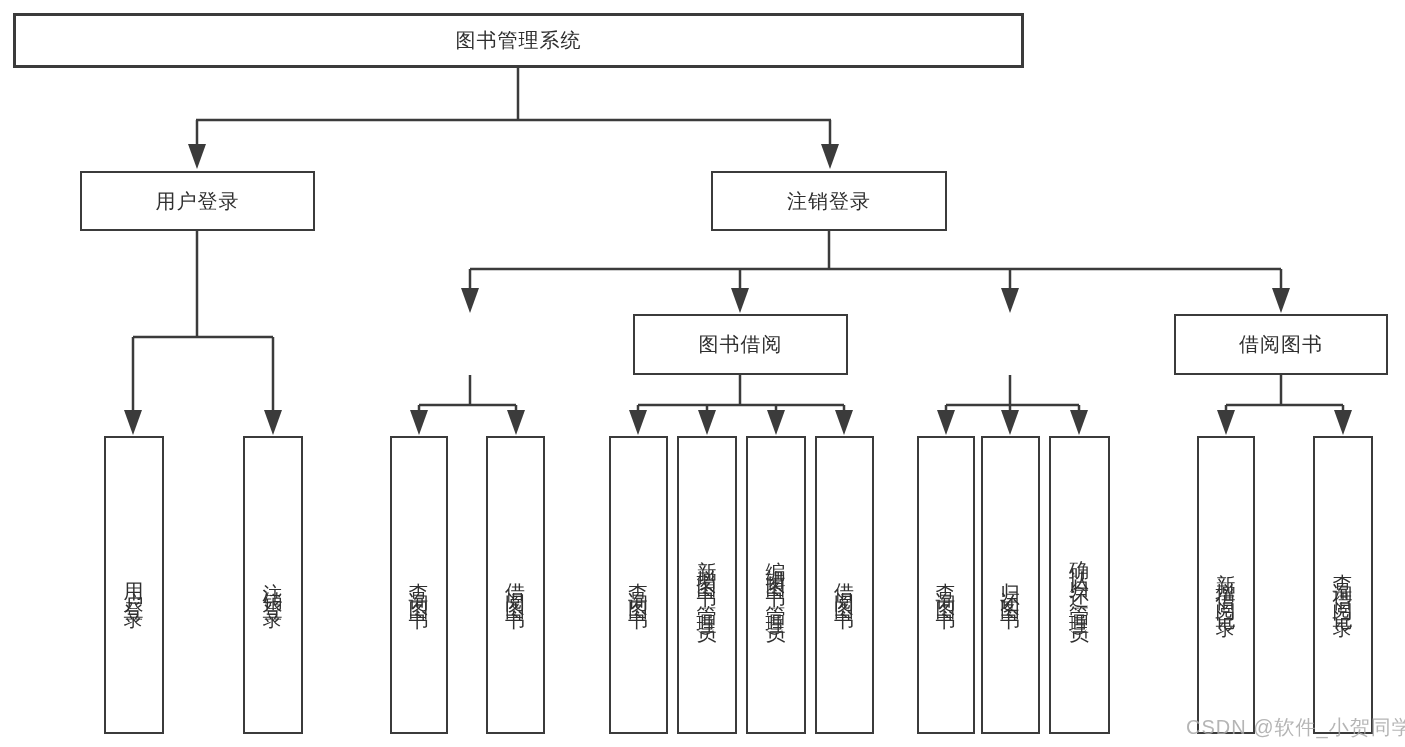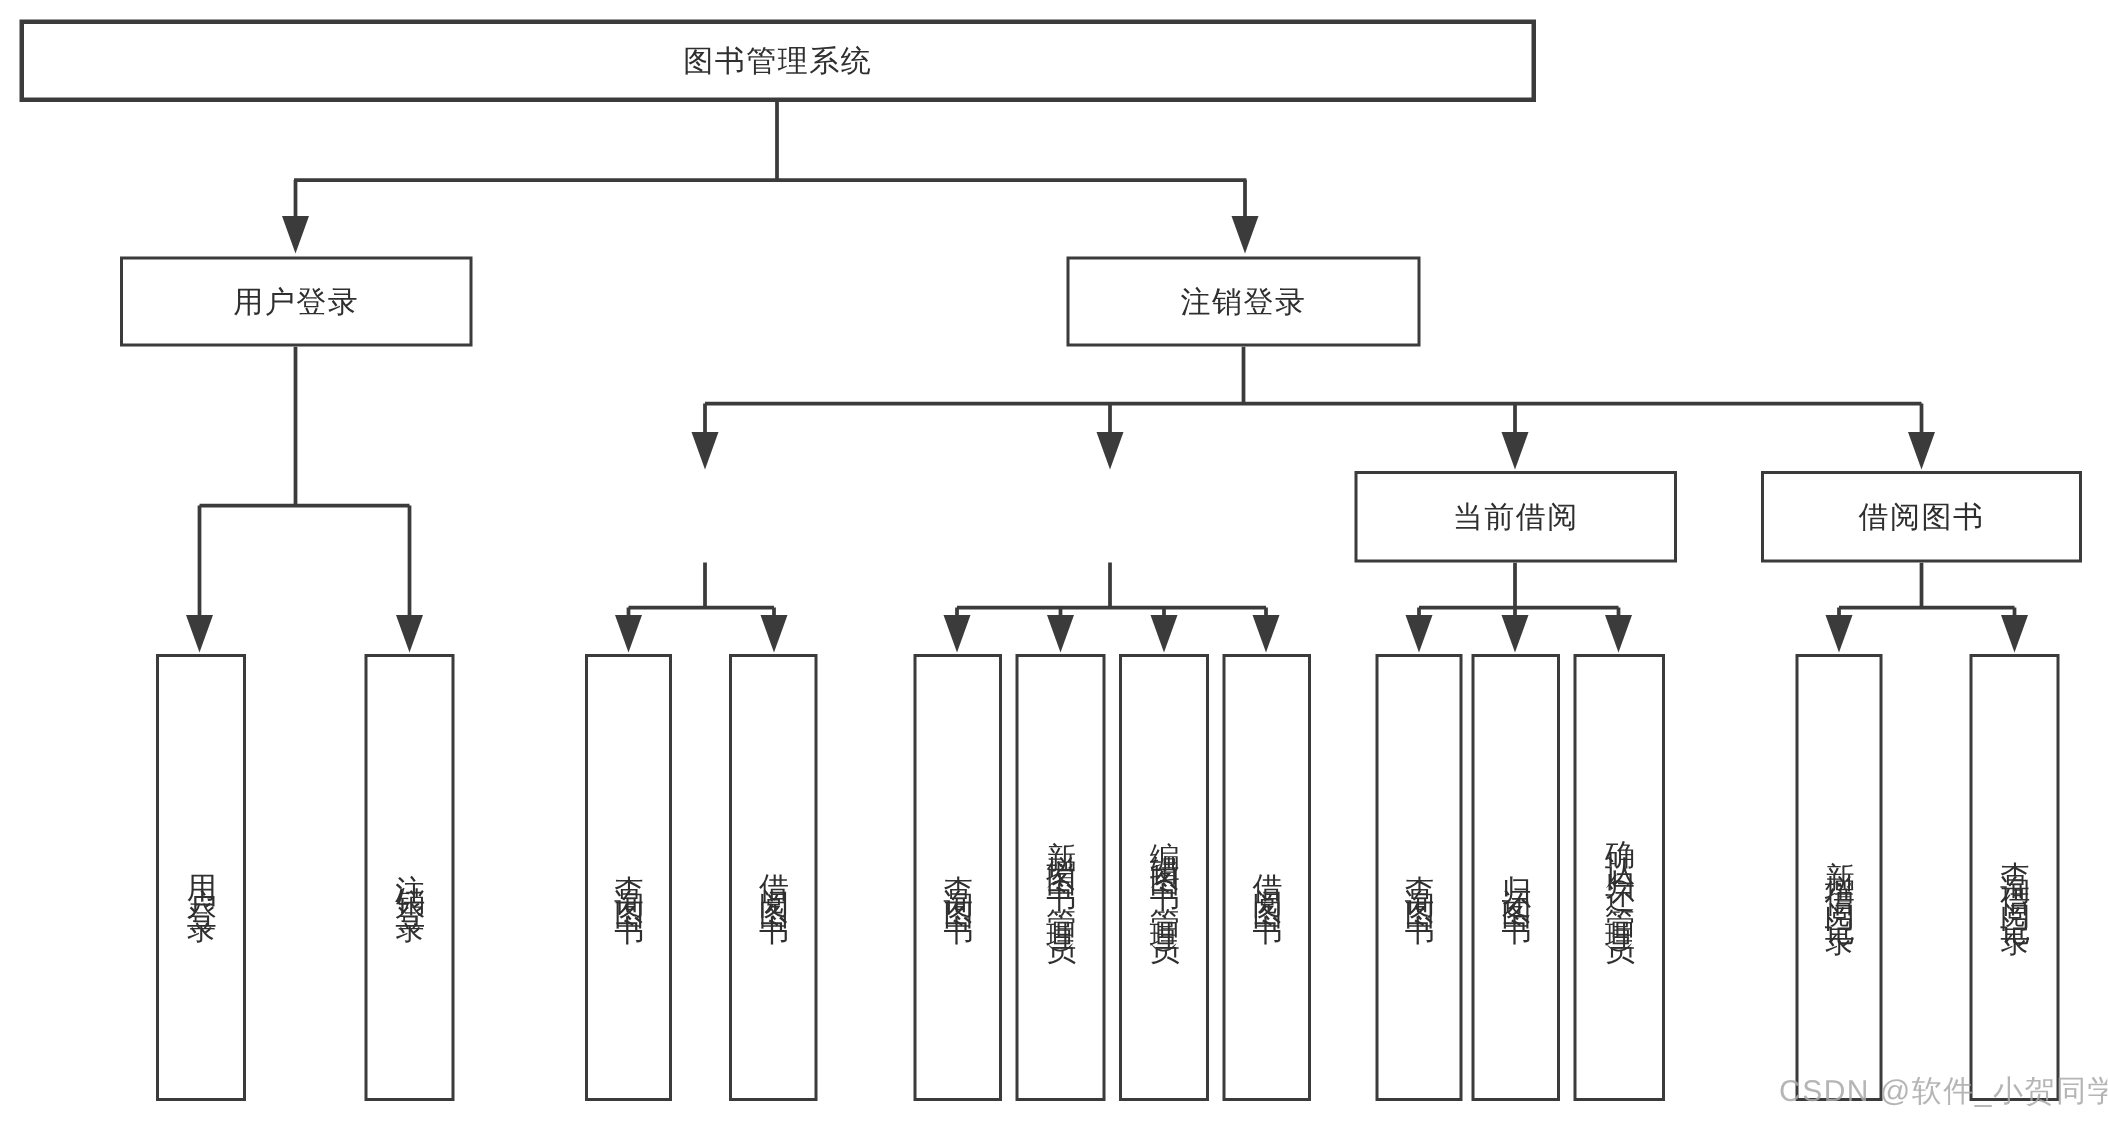--- a/index.html
+++ b/index.html
@@ -126,22 +126,22 @@
     <span>图书管理系统</span>
   </div>
 
   <div class="box" style="left:80px;top:171px;width:235px;height:60px">
     <span>用户登录</span>
   </div>
   <div class="box" style="left:711px;top:171px;width:236px;height:60px">
     <span>注销登录</span>
   </div>
 
-  <div class="box" style="left:903px;top:314px;width:215px;height:61px">
-    <span>当前借阅</span>
+  <div class="box" style="left:633px;top:314px;width:215px;height:61px">
+    <span>图书借阅</span>
   </div>
   <div class="box" style="left:1174px;top:314px;width:214px;height:61px">
     <span>借阅图书</span>
   </div>
 
   <div class="leaf" style="left:104px;top:436px;width:60px;height:298px">
     <span>用户登录</span>
   </div>
   <div class="leaf" style="left:243px;top:436px;width:60px;height:298px">
     <span>注销登录</span>

